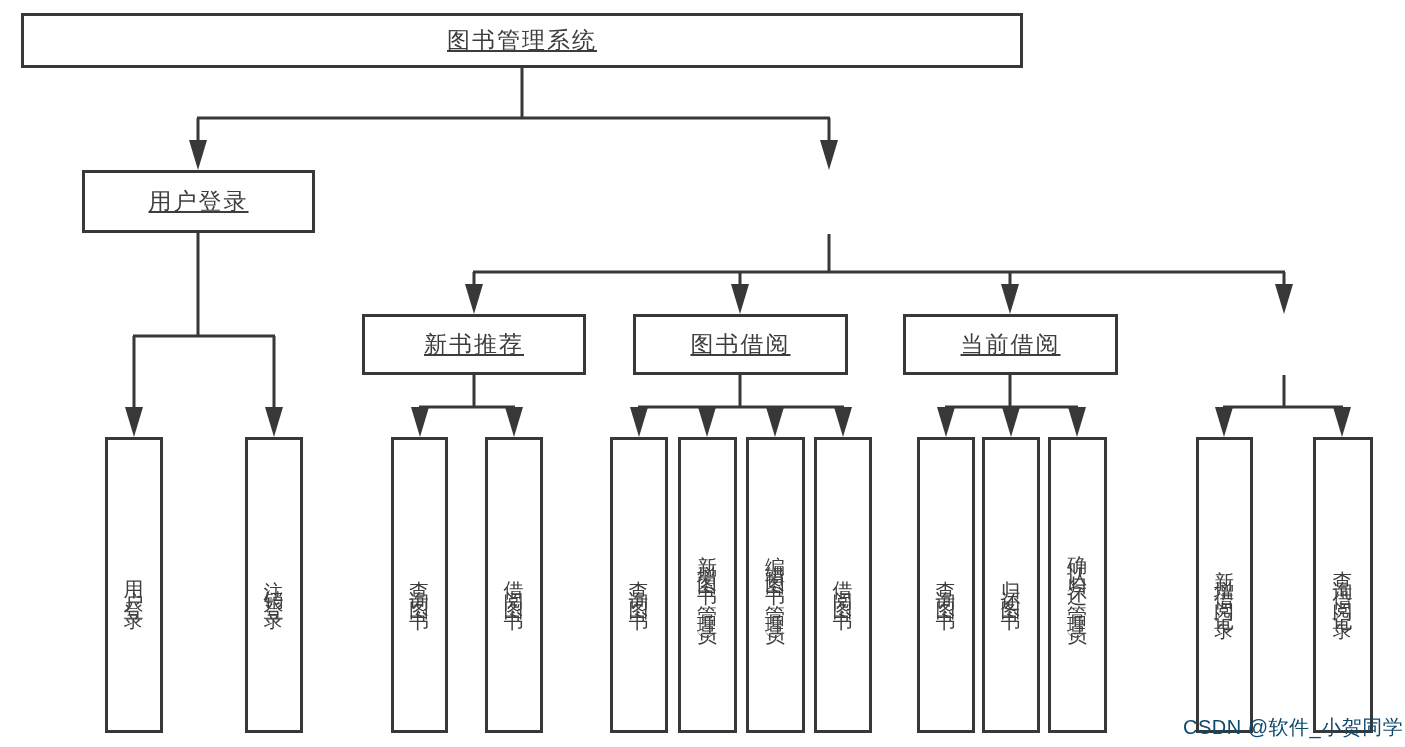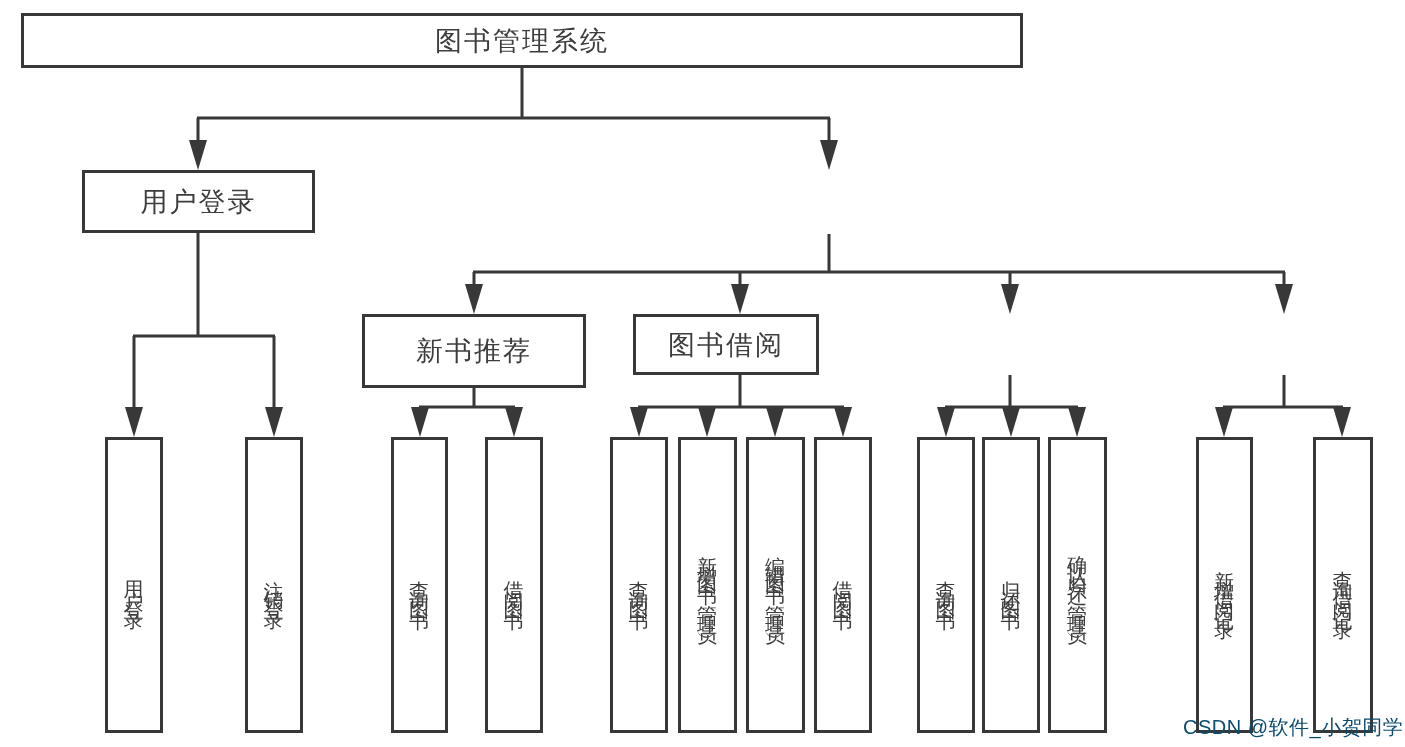--- a/index.html
+++ b/index.html
@@ -7,21 +7,21 @@
     position:relative; width:1405px; height:747px; background:#ffffff;
     font-family:"Liberation Sans","DejaVu Sans",sans-serif; overflow:hidden;
   }
   .connectors { position:absolute; left:0; top:0; pointer-events:none; }
   .box {
     position:absolute; box-sizing:border-box;
     border:3px solid #383838; background:#ffffff;
     display:flex; align-items:center; justify-content:center;
     color:#3d3d3d;
   }
-  .h-box { font-size:27px; letter-spacing:2px; white-space:nowrap; }
+  .h-box { font-size:23px; letter-spacing:2px; white-space:nowrap;text-decoration:underline; }
   .v-box {
     writing-mode:vertical-rl;
     font-size:20px; letter-spacing:10px; line-height:1;
     top:437px; height:296px;
   }
   .watermark {
     position:absolute; left:1183px; top:714px; z-index:5;
     font-size:20px; color:#0c4a6e; letter-spacing:0.5px; white-space:nowrap;
   }
 </style>
@@ -60,22 +60,23 @@
       <polygon points="1068,407 1086,407 1077,437"></polygon>
       <polygon points="1215,407 1233,407 1224,437"></polygon>
       <polygon points="1333,407 1351,407 1342,437"></polygon>
     </g>
   </svg>
 
   <div class="box h-box" style="left:21px; top:13px; width:1002px; height:55px;">图书管理系统</div>
 
   <div class="box h-box" style="left:82px; top:170px; width:233px; height:63px;">用户登录</div>
 
-  <div class="box h-box" style="left:362px; top:314px; width:224px; height:74px;">新书推荐</div>
-  <div class="box h-box" style="left:633px; top:314px; width:186px; height:61px;">图书借阅</div>
+  <div class="box h-box" style="left:362px; top:314px; width:224px; height:61px;">新书推荐</div>
+  <div class="box h-box" style="left:633px; top:314px; width:215px; height:61px;">图书借阅</div>
+  <div class="box h-box" style="left:903px; top:314px; width:215px; height:61px;">当前借阅</div>
 
   <div class="box v-box" style="left:105px; width:58px;">用户登录</div>
   <div class="box v-box" style="left:245px; width:58px;">注销登录</div>
 
   <div class="box v-box" style="left:391px; width:57px;">查询图书</div>
   <div class="box v-box" style="left:485px; width:58px;">借阅图书</div>
 
   <div class="box v-box" style="left:610px; width:58px;">查询图书</div>
   <div class="box v-box" style="left:678px; width:59px;">新增图书（管理员）</div>
   <div class="box v-box" style="left:746px; width:59px;">编辑图书（管理员）</div>

